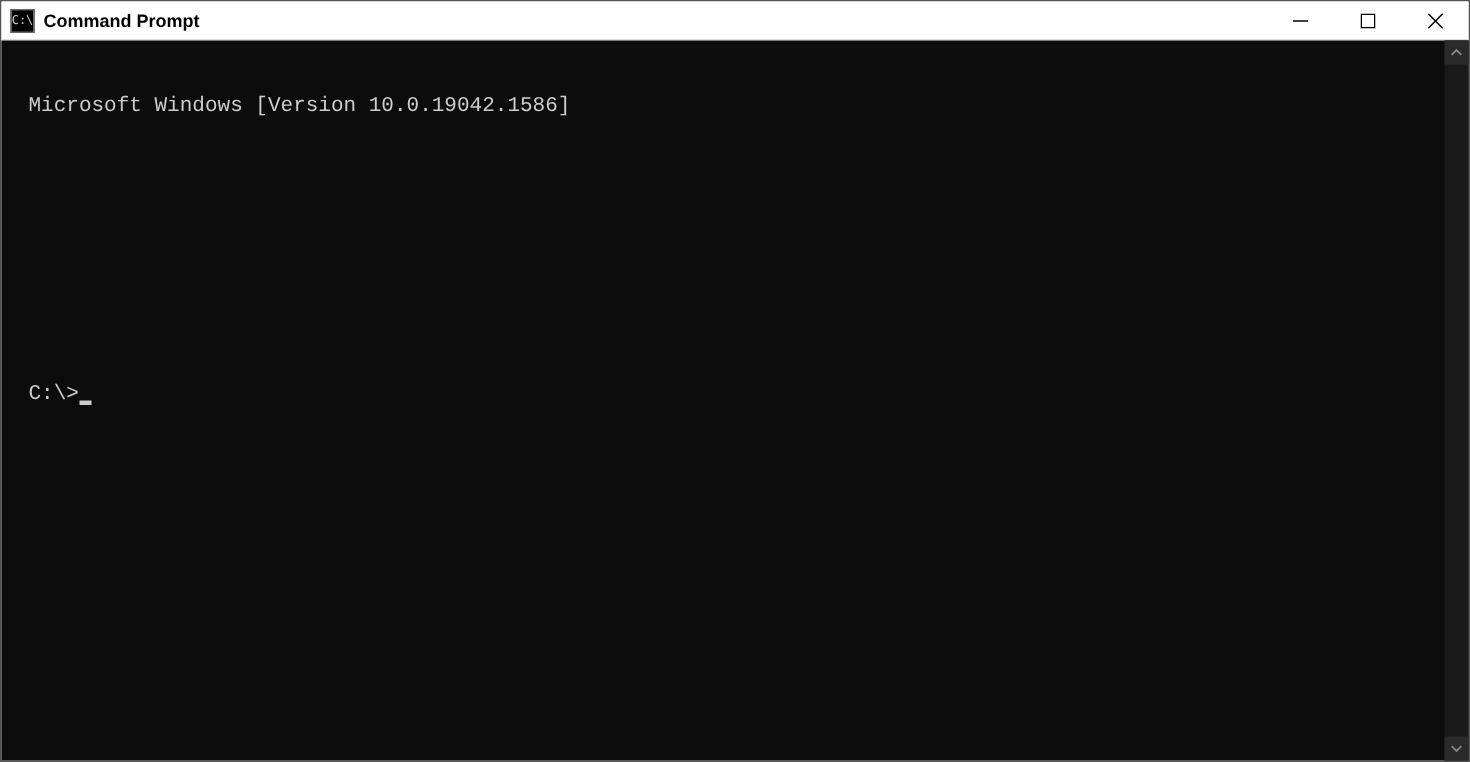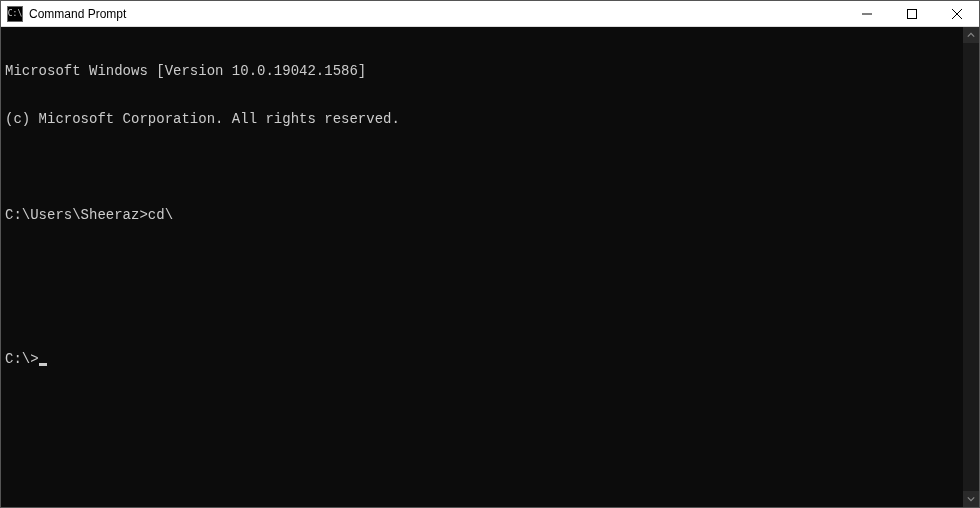--- a/index.html
+++ b/index.html
@@ -34,20 +34,21 @@
       height: 16px;
       margin-right: 6px;
       display: flex;
       align-items: center;
       justify-content: center;
     }
     .titlebar-title {
       font-size: 12px;
       color: #000;
       flex: 1;
+      font-weight: bold;
     }
     .titlebar-controls {
       display: flex;
       height: 100%;
     }
     .titlebar-btn {
       width: 45px;
       height: 100%;
       display: flex;
       align-items: center;
@@ -69,20 +70,21 @@
       padding: 4px 4px;
       font-family: Consolas, 'Courier New', monospace;
       font-size: 14px;
       line-height: 16px;
       color: #cccccc;
       white-space: pre;
       overflow: hidden;
     }
     .terminal-line {
       min-height: 16px;
+      margin-left: 14px;
     }
     .scrollbar {
       width: 16px;
       background: #1a1a1a;
       position: relative;
     }
     .scroll-arrow {
       width: 100%;
       height: 16px;
       display: flex;
@@ -148,23 +150,21 @@
         <svg viewBox="0 0 10 10">
           <line x1="0" y1="0" x2="10" y2="10" stroke="#000" stroke-width="1"></line>
           <line x1="10" y1="0" x2="0" y2="10" stroke="#000" stroke-width="1"></line>
         </svg>
       </div>
     </div>
   </div>
   <div class="terminal-area">
     <div class="terminal-content">
       <div class="terminal-line">Microsoft Windows [Version 10.0.19042.1586]</div>
-      <div class="terminal-line">(c) Microsoft Corporation. All rights reserved.</div>
       <div class="terminal-line"></div>
-      <div class="terminal-line">C:\Users\Sheeraz&gt;cd\</div>
       <div class="terminal-line"></div>
       <div class="terminal-line"></div>
       <div class="terminal-line"><span>C:\&gt;</span><span class="cursor-block"></span></div>
     </div>
     <div class="scrollbar">
       <div class="scroll-arrow">
         <svg viewBox="0 0 10 10">
           <path d="M1 7 L5 3 L9 7" fill="none" stroke="#888" stroke-width="1.5"></path>
         </svg>
       </div>

